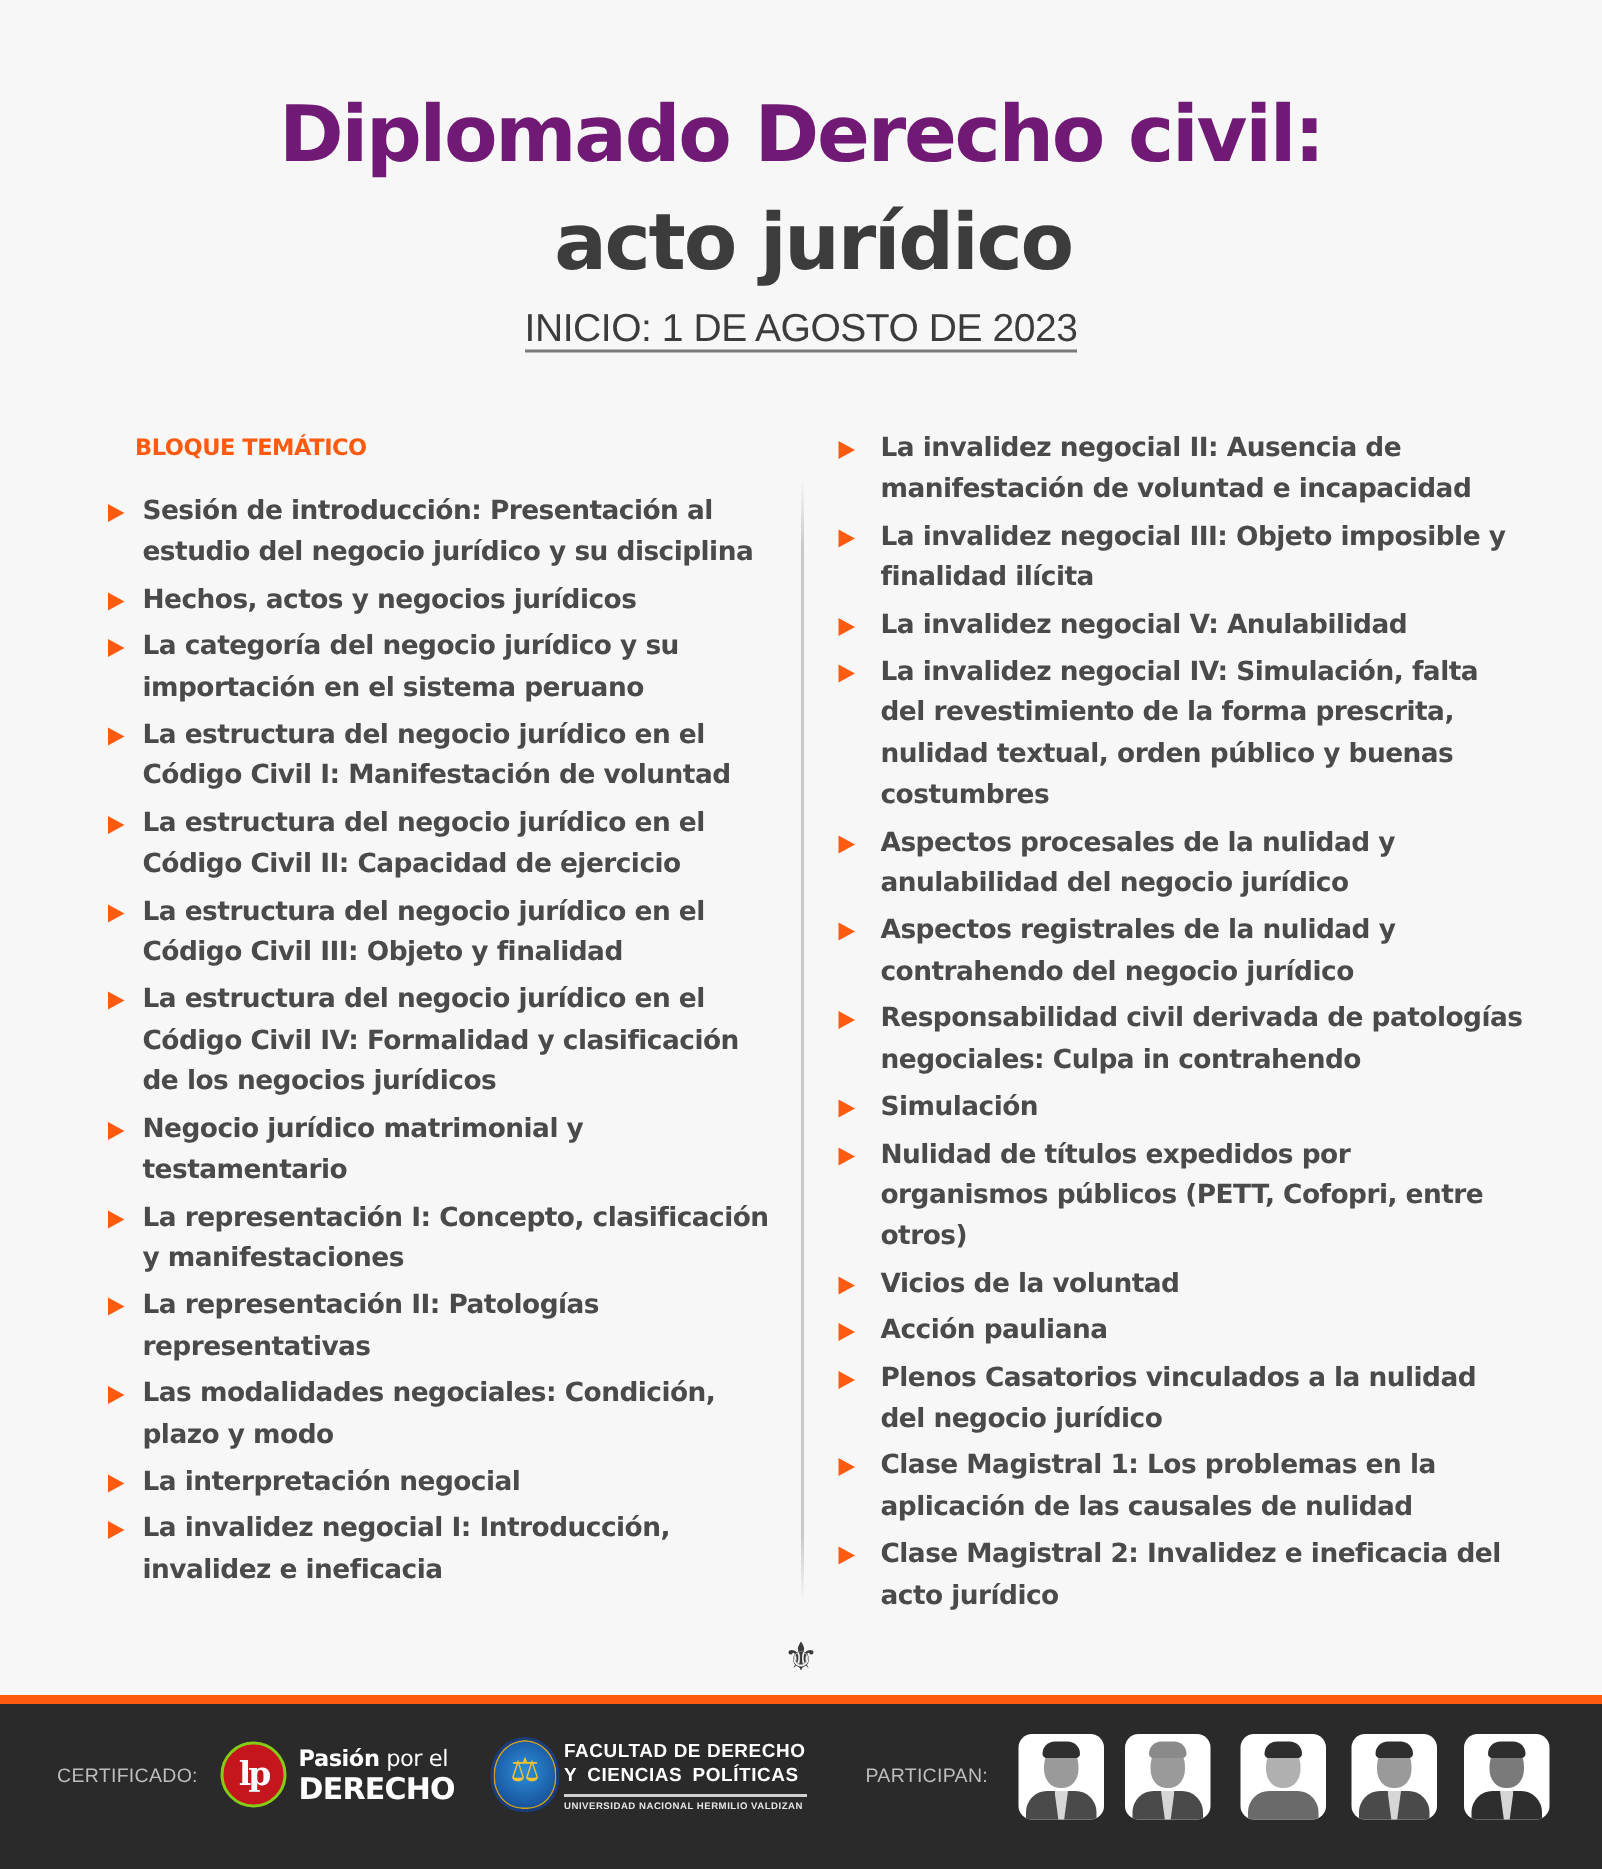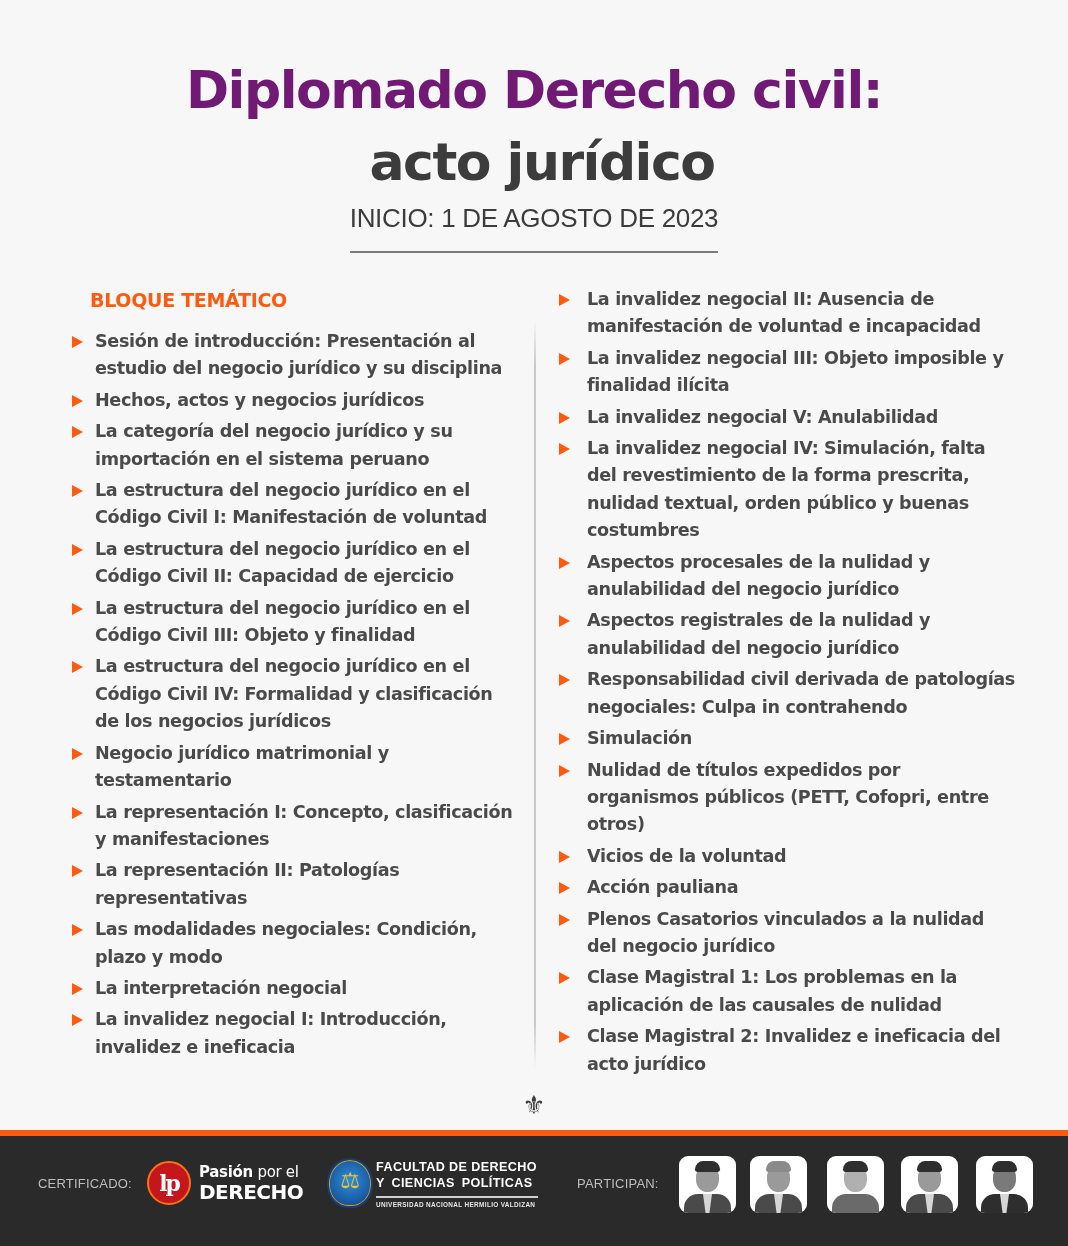--- a/index.html
+++ b/index.html
@@ -29,31 +29,31 @@
       margin-top: 2px;
       padding-left: 16px;
     }
     .start-date {
       display: inline-block;
       margin-top: 6px;
       font-family: "Liberation Sans", sans-serif;
       font-size: 26px;
       letter-spacing: -0.3px;
       color: #3c3c3c;
-      padding-bottom: 18px;
+      padding-bottom: 0;
       border-bottom: 2px solid #7a7a7a;
       line-height: 30px;
     }
 
     .section-title {
       position: absolute;
       left: 90px;
       top: 289px;
       font-weight: 700;
-      font-size: 19px;
+      font-size: 15px;
       color: #ff5b10;
       letter-spacing: -0.3px;
     }
 
     .topic-list { list-style: none; position: absolute; }
     .topic-list.left { left: 68px; top: 328px; width: 450px; }
     .topic-list.right { left: 556px; top: 286px; width: 460px; }
 
     .topic {
       position: relative;
@@ -117,21 +117,21 @@
       font-size: 13px;
       color: #bdbdbd;
       letter-spacing: 0.2px;
     }
     .lp-logo {
       position: absolute;
       left: 147px; top: 1161px;
       width: 44px; height: 44px;
       border-radius: 50%;
       background: #c4161c;
-      border: 2px solid #f97316;
+      border: 2px solid #84cc16;
       color: #ffffff;
       font-family: "DejaVu Serif", serif;
       font-weight: 700;
       font-size: 22px;
       line-height: 40px;
       text-align: center;
       letter-spacing: -2px;
     }
     .lp-text {
       position: absolute;
@@ -257,21 +257,21 @@
 </ul>
 
 <div class="divider"></div>
 
 <ul class="topic-list right">
   <li class="topic"><span class="bullet"></span><span>La invalidez negocial II: Ausencia de manifestación de voluntad e incapacidad</span></li>
   <li class="topic"><span class="bullet"></span><span>La invalidez negocial III: Objeto imposible y finalidad ilícita</span></li>
   <li class="topic"><span class="bullet"></span><span>La invalidez negocial V: Anulabilidad</span></li>
   <li class="topic"><span class="bullet"></span><span>La invalidez negocial IV: Simulación, falta del revestimiento de la forma prescrita, nulidad textual, orden público y buenas costumbres</span></li>
   <li class="topic"><span class="bullet"></span><span>Aspectos procesales de la nulidad y anulabilidad del negocio jurídico</span></li>
-  <li class="topic"><span class="bullet"></span><span>Aspectos registrales de la nulidad y anulabilidad del negocio jurídico</span></li>
+  <li class="topic"><span class="bullet"></span><span>Aspectos registrales de la nulidad y contrahendo del negocio jurídico</span></li>
   <li class="topic"><span class="bullet"></span><span>Responsabilidad civil derivada de patologías negociales: Culpa in contrahendo</span></li>
   <li class="topic"><span class="bullet"></span><span>Simulación</span></li>
   <li class="topic"><span class="bullet"></span><span>Nulidad de títulos expedidos por organismos públicos (PETT, Cofopri, entre otros)</span></li>
   <li class="topic"><span class="bullet"></span><span>Vicios de la voluntad</span></li>
   <li class="topic"><span class="bullet"></span><span>Acción pauliana</span></li>
   <li class="topic"><span class="bullet"></span><span>Plenos Casatorios vinculados a la nulidad del negocio jurídico</span></li>
   <li class="topic"><span class="bullet"></span><span>Clase Magistral 1: Los problemas en la aplicación de las causales de nulidad</span></li>
   <li class="topic"><span class="bullet"></span><span>Clase Magistral 2: Invalidez e ineficacia del acto jurídico</span></li>
 </ul>
 

